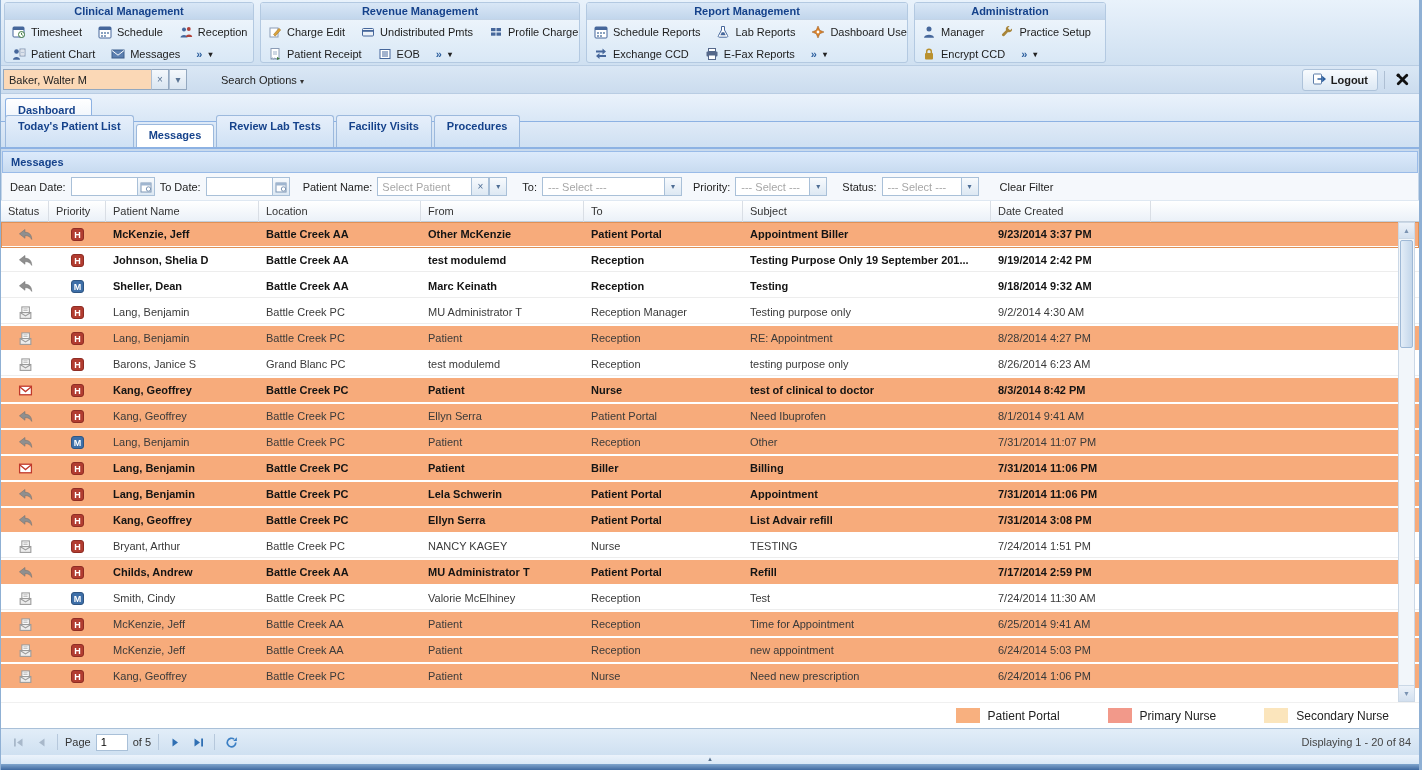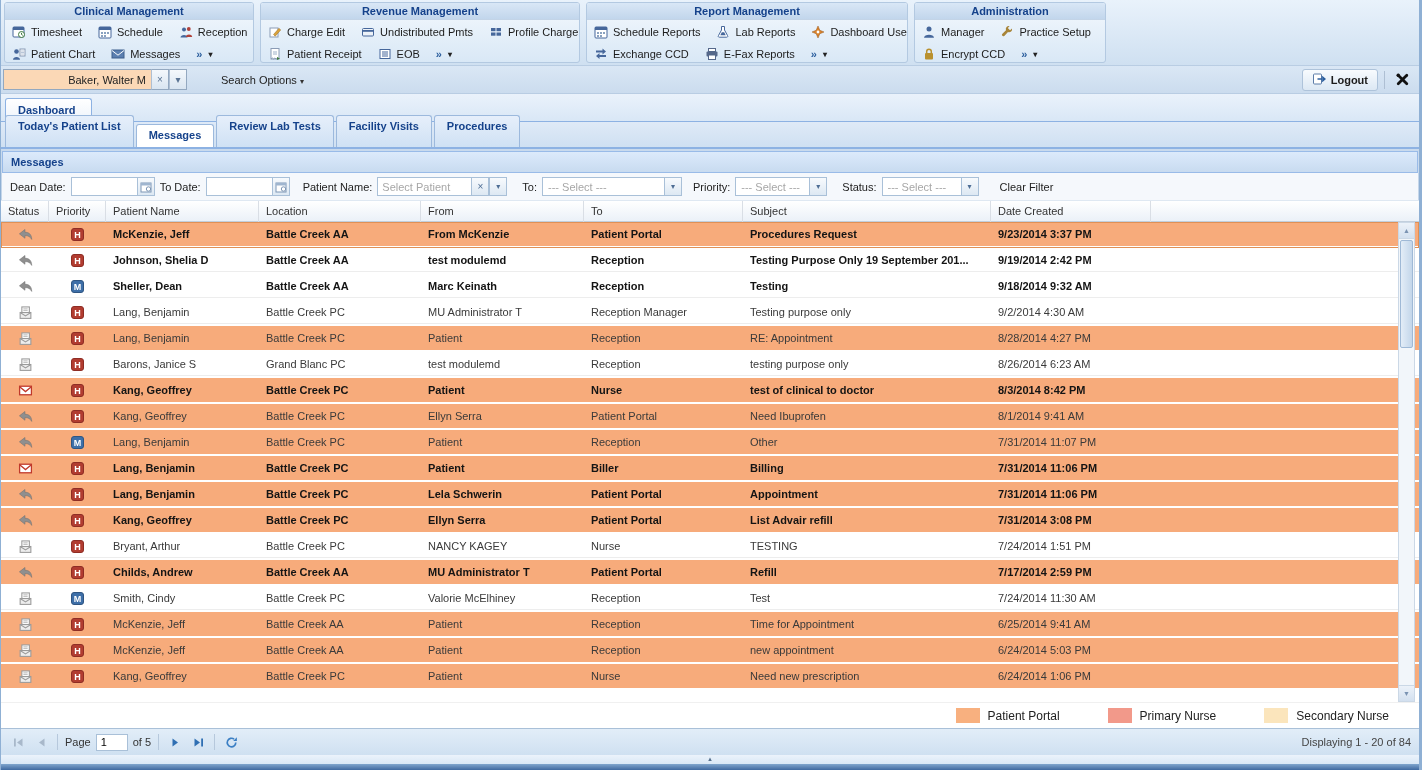--- a/index.html
+++ b/index.html
@@ -31,21 +31,21 @@
   .ritem { display:flex; align-items:center; gap:5px; cursor:pointer; white-space:nowrap; color:#1c1c1c; }
   .ritem .ricon svg { width:14px; height:14px; display:block; }
   .ritem.more { color:#2c5f9e; font-weight:bold; gap:6px; }
   .ritem.more .dd { color:#222; font-size:8px; }
 
   
   .topbar { height:28px; flex:0 0 28px; display:flex; align-items:center; gap:6px; padding:0 6px 0 2px;
             background:linear-gradient(#dae7f5,#cbdcee); border-bottom:1px solid #b9cde3; }
   .combo { display:flex; height:21px; }
   .combo input { width:148px; height:21px; background:var(--search-bg); border:1px solid #93a8c0;
-                 border-right:none; padding:2px 5px; font:11px "Liberation Sans",sans-serif; color:#222;text-align:right; }
+                 border-right:none; padding:2px 5px; font:11px "Liberation Sans",sans-serif; color:#222; }
   .combo-btn { width:18px; height:21px; border:1px solid #93a8c0; border-left:1px solid #aebfd3; padding:0;
                background:linear-gradient(#f4f8fc,#d9e5f1); color:#5a7494; font-size:10px; line-height:1; cursor:pointer; }
   .search-options { margin-left:28px; color:#222; cursor:pointer; }
   .search-options .dd { font-size:8px; color:#333; }
   .topbar .spacer { flex:1; }
   .logout-btn { display:flex; align-items:center; gap:5px; height:22px; padding:0 9px; cursor:pointer;
                 border:1px solid #aec3da; border-radius:3px; background:linear-gradient(#f8fbfe,#dce8f4);
                 font-weight:bold; color:#1c1c1c; font-size:11px; }
   .logout-btn svg { width:14px; height:14px; }
   .topbar .vsep { width:1px; height:18px; background:#aebfd3; }
@@ -498,23 +498,23 @@
         <div class="cell c-status" style="width: 48px;">
           <svg viewBox="0 0 14 14">
             <path d="M6.5 2.3 L1.3 6.4 L6.5 10.5 L6.5 8 C9.5 8 11.4 9 12.8 11.6 C12.7 6.4 9.8 4.9 6.5 4.9 Z" fill="#8f8f8f" stroke="#6e6e6e" stroke-width="0.5"></path>
           </svg>
         </div>
         <div class="cell c-priority" style="width: 57px;">
           <span class="badge H">H</span>
         </div>
         <div class="cell" style="width: 153px;">McKenzie, Jeff</div>
         <div class="cell" style="width: 162px;">Battle Creek AA</div>
-        <div class="cell" style="width: 163px;">From McKenzie</div>
+        <div class="cell" style="width: 163px;">Other McKenzie</div>
         <div class="cell" style="width: 159px;">Patient Portal</div>
-        <div class="cell" style="width: 248px;">Procedures Request</div>
+        <div class="cell" style="width: 248px;">Appointment Biller</div>
         <div class="cell" style="width: 160px;">9/23/2014 3:37 PM</div>
       </div>
       <div class="msg-row none unread">
         <div class="cell c-status" style="width: 48px;">
           <svg viewBox="0 0 14 14">
             <path d="M6.5 2.3 L1.3 6.4 L6.5 10.5 L6.5 8 C9.5 8 11.4 9 12.8 11.6 C12.7 6.4 9.8 4.9 6.5 4.9 Z" fill="#8f8f8f" stroke="#6e6e6e" stroke-width="0.5"></path>
           </svg>
         </div>
         <div class="cell c-priority" style="width: 57px;">
           <span class="badge H">H</span>

